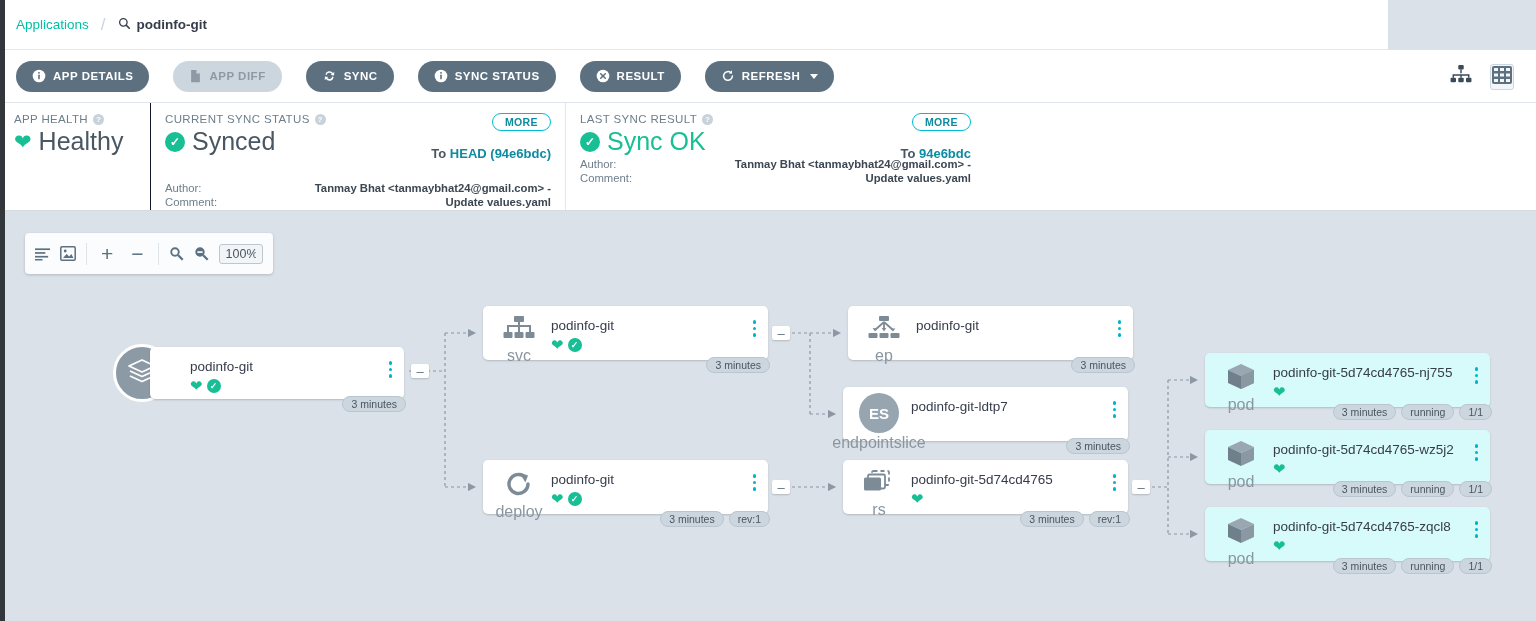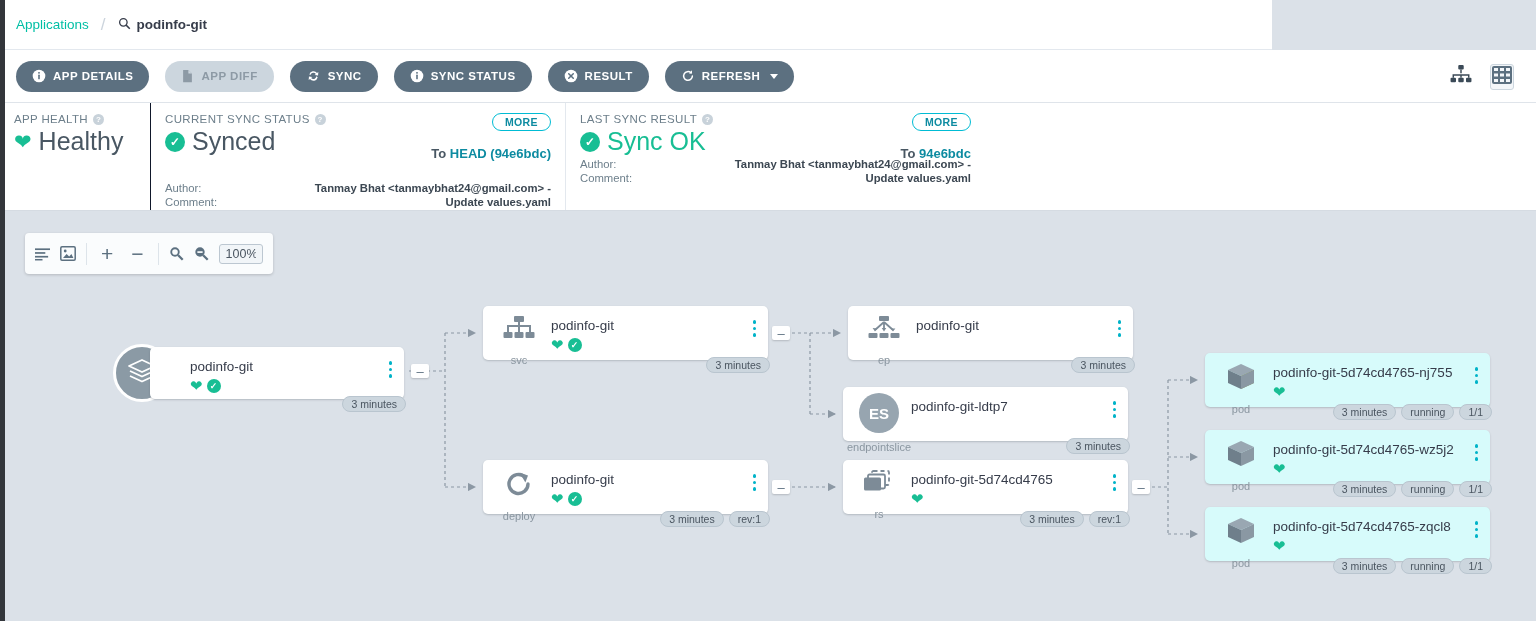--- a/index.html
+++ b/index.html
@@ -12,40 +12,40 @@
   }
 
   
   .left-rail{
     position:absolute; left:0; top:0; width:5px; height:621px;
     background:#33363b; z-index:40;
   }
 
   
   .topbar{
-    position:absolute; left:0; top:0; width:1272px; height:50px;
+    position:absolute; left:0; top:0; width:1388px; height:50px;
     background:#ffffff; border-bottom:1px solid #e3e8ee;
     display:flex; align-items:center; padding-left:16px;
   }
   .crumb-link{ color:#00bfa5; font-size:13.5px; cursor:pointer; }
   .crumb-sep{ color:#ccd4dd; margin:0 12px; font-size:17px; }
   .crumb-search{ display:flex; align-items:center; gap:6px; }
   .crumb-cur{ font-size:13.5px; font-weight:bold; color:#363c4a; }
   .topbar-right{
     position:absolute; right:0; top:0; height:50px; display:flex;
     align-items:center; padding-right:0px;
     overflow:hidden; width:120px; justify-content:flex-start;
   }
   .app-label{ color:#0f7285; font-weight:bold; font-size:14px; letter-spacing:.4px; white-space:nowrap;}
 
   
   .actionbar{
     position:absolute; left:0; top:50px; width:1536px; height:53px;
     background:#fff; border-bottom:1px solid #dfe4ea;
-    display:flex; align-items:center; padding-left:16px; gap:16px;
+    display:flex; align-items:center; padding-left:16px; gap:24px;
   }
   .abtn{
     height:31px; border-radius:16px; background:#5c7080; color:#fff;
     display:flex; align-items:center; gap:7px; padding:0 16px;
     font-size:11.5px; font-weight:bold; letter-spacing:.5px; cursor:pointer;
     white-space:nowrap;
   }
   .abtn.disabled{ background:#ccd6de; color:#8d9aa5; }
   .abtn svg{ display:block; }
   .caret{ width:0;height:0;border-left:4px solid currentColor;border-right:4px solid currentColor;
@@ -116,21 +116,21 @@
   }
 
   
   .node{
     position:absolute; background:#fff; border-radius:5px;
     box-shadow:0 1px 2px rgba(40,50,60,.22);
   }
   .node.pod{ background:#d7fbfb; }
   .node .icon{ position:absolute; left:14px; top:10px; width:44px;
                display:flex; flex-direction:column; align-items:center; }
-  .node .kind{ font-size:11px; color:#8a96a0; margin-top:8px; }
+  .node .kind{ font-size:16px; color:#8a96a0; margin-top:1px; }
   .node .nname{ position:absolute; left:68px; top:12px; font-size:13.5px; color:#363c4a; }
   .node .health{ position:absolute; left:68px; top:31px; display:flex; gap:4px; align-items:center; }
   .hheart{ color:#18be94; font-size:15px; line-height:1; }
   .hchk{ width:14px;height:14px;border-radius:50%;background:#18be94;color:#fff;
          display:flex;align-items:center;justify-content:center;font-size:9px;font-weight:bold;}
   .kebab{ position:absolute; right:12px; top:14px; display:flex; flex-direction:column;
           gap:3px; cursor:pointer; }
   .kebab i{ width:3.5px;height:3.5px;border-radius:50%;background:#00b3c8; display:block;}
   .badges{ position:absolute; right:-2px; bottom:-13px; display:flex; gap:5px; }
   .badge{

